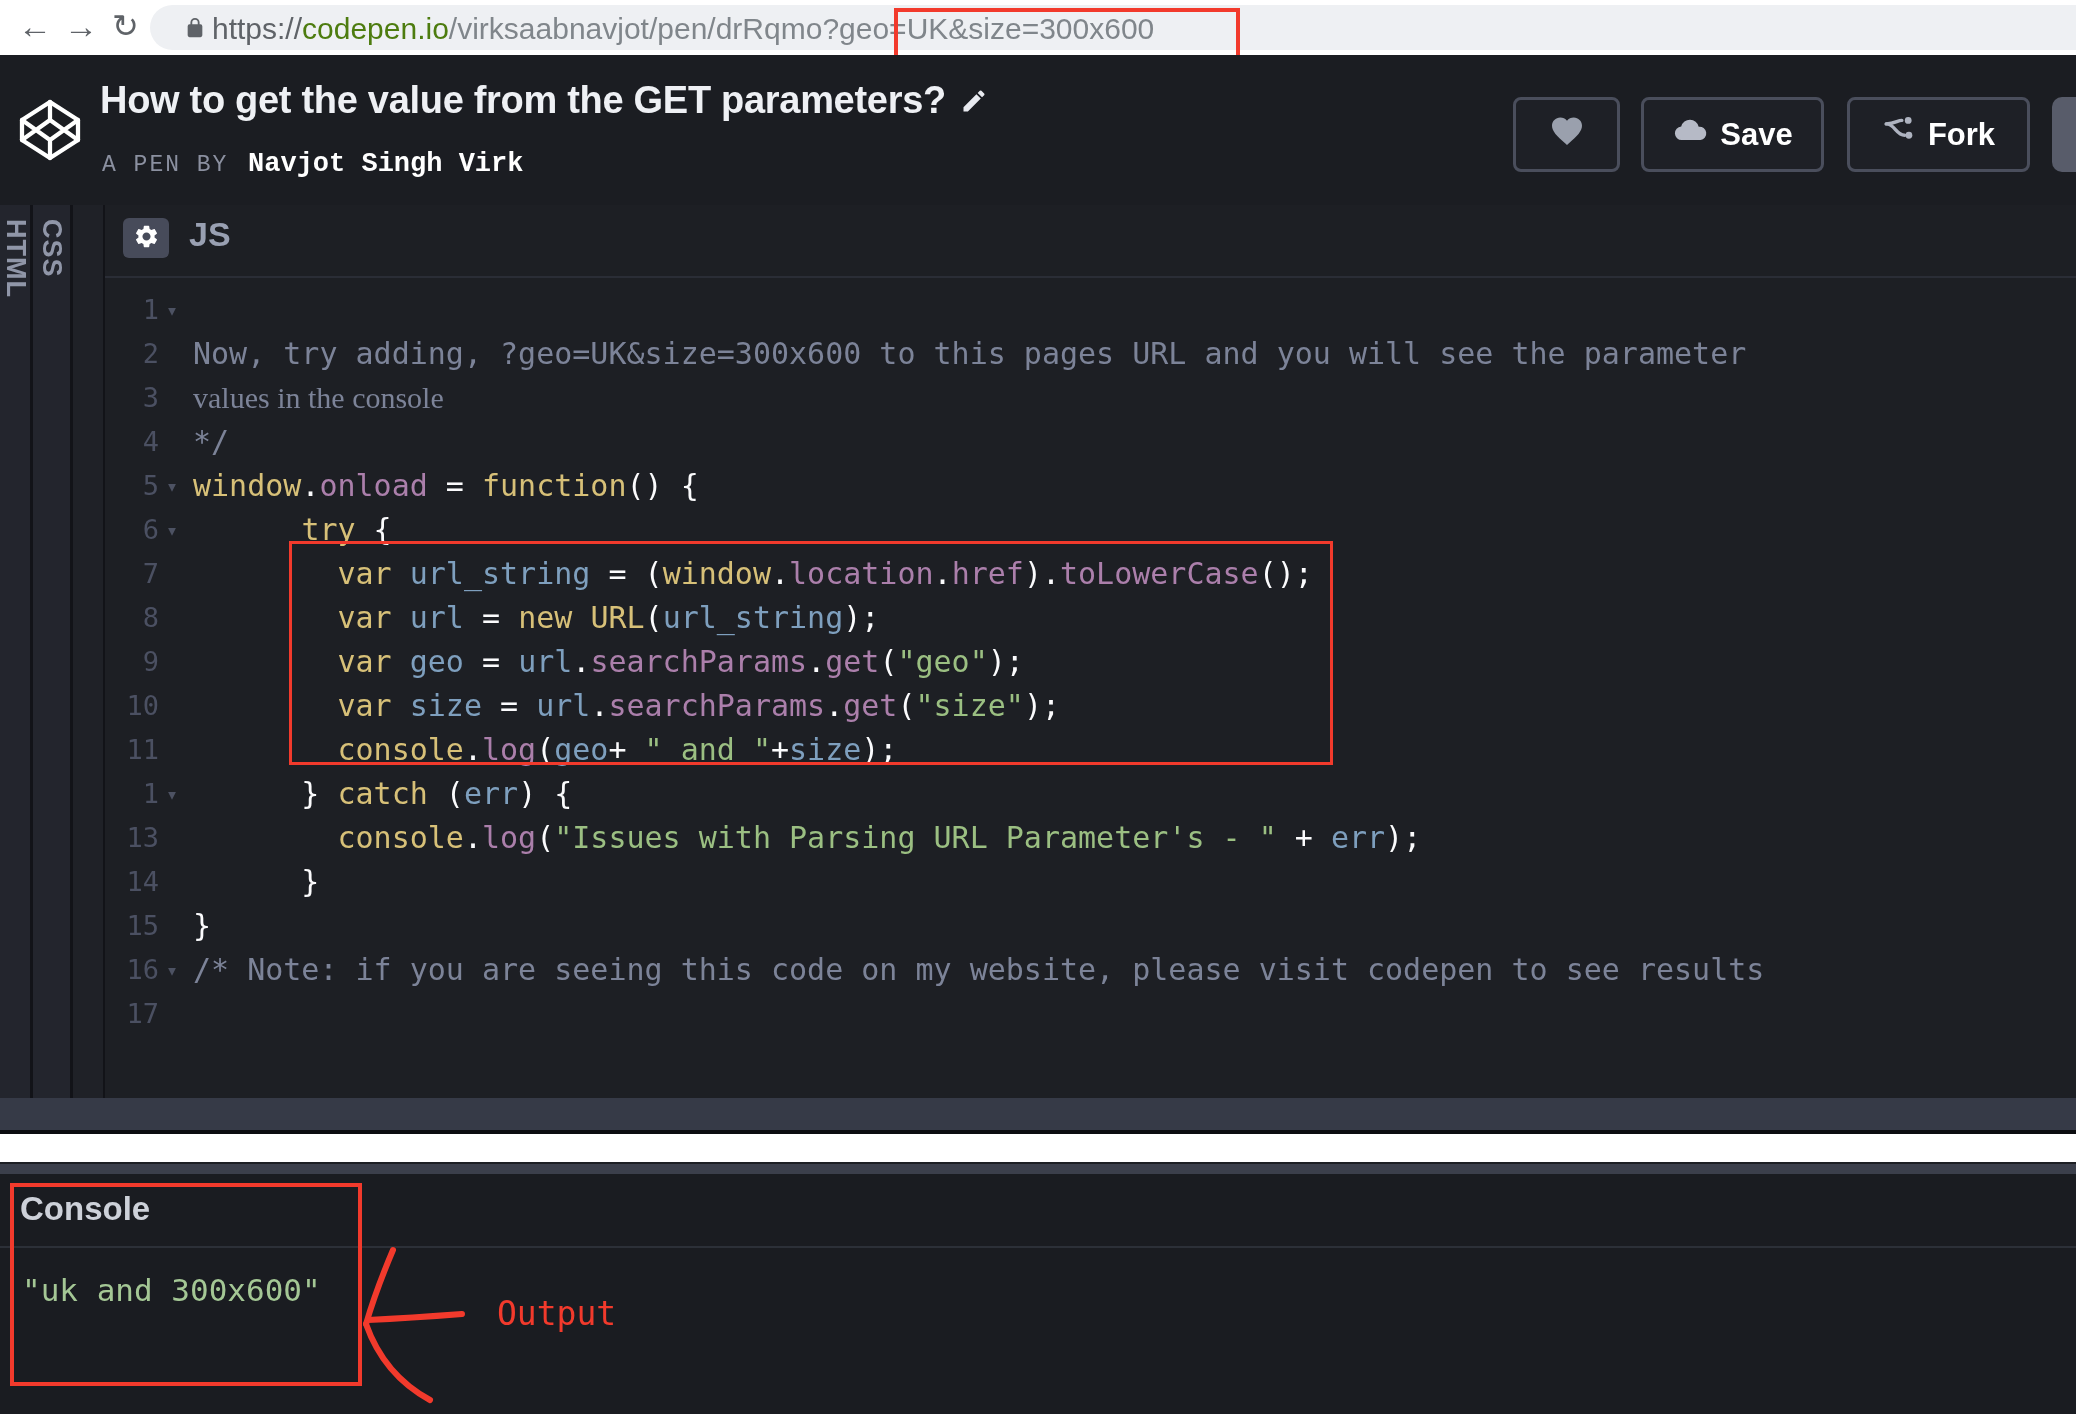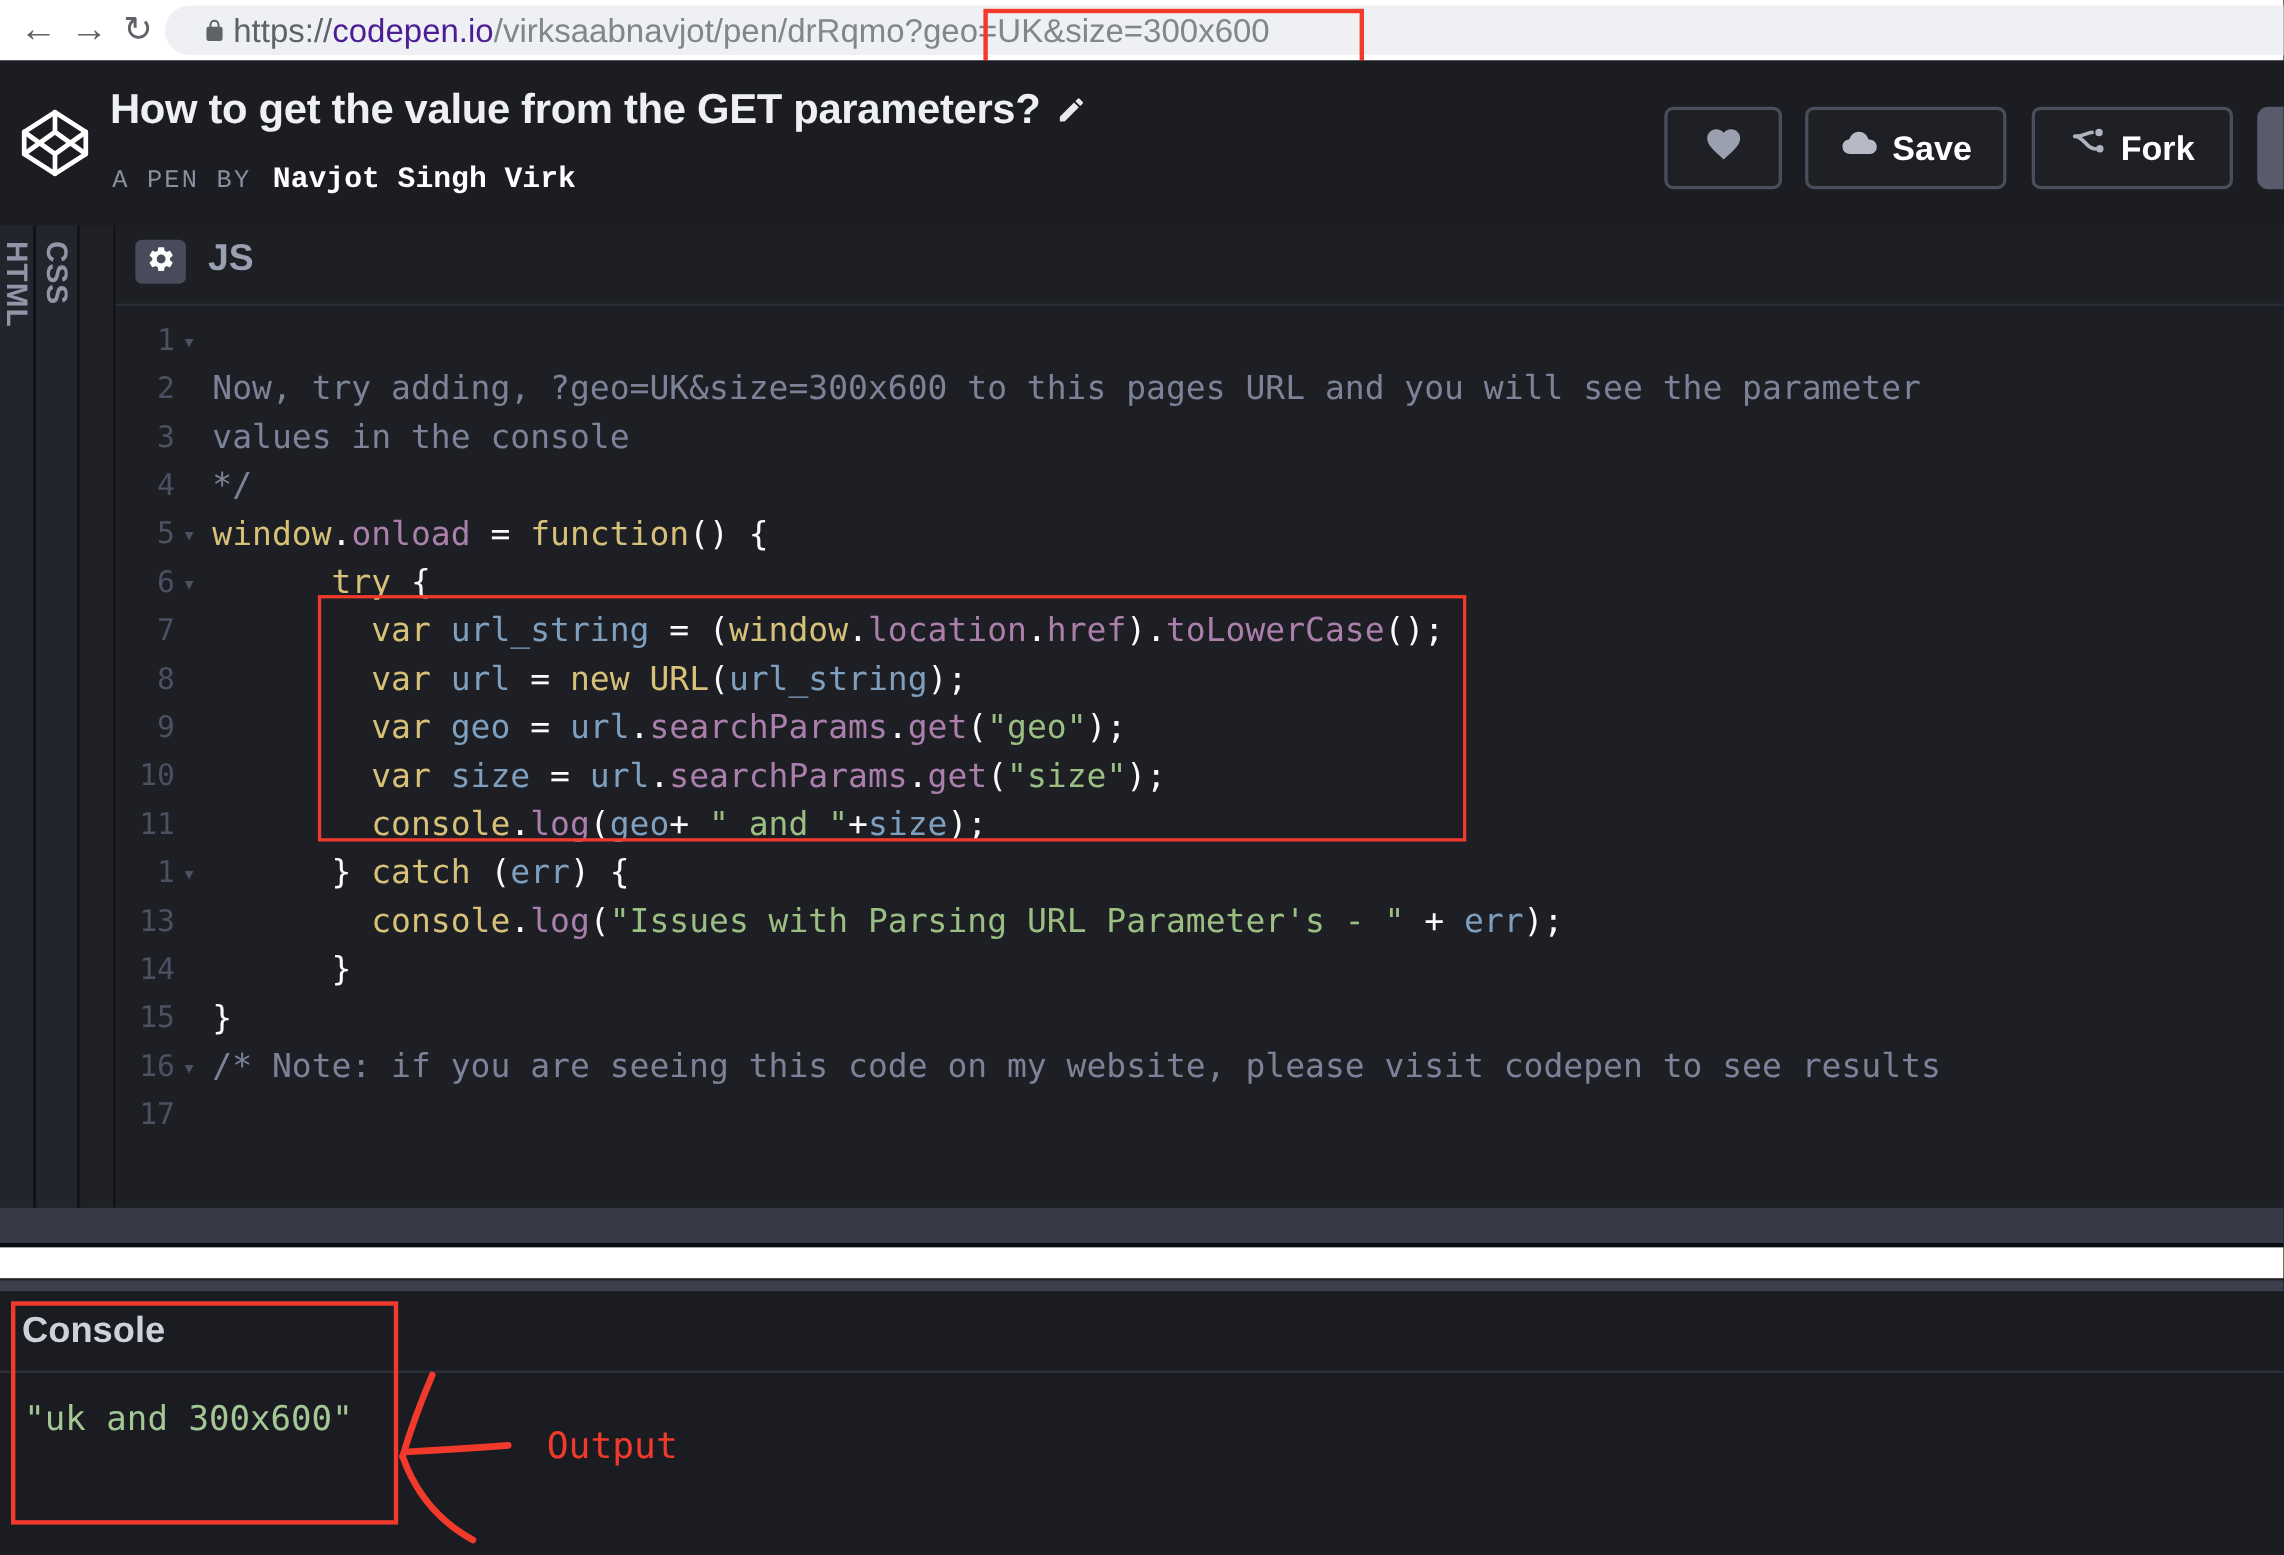--- a/index.html
+++ b/index.html
@@ -7,21 +7,21 @@
   body { position:relative; overflow:hidden; background:#1d1f24; font-family:"Liberation Sans",sans-serif; }
   .abs { position:absolute; }
 
   
   #chrome { left:0; top:0; width:2076px; height:55px; background:#ffffff; }
   .nav-glyph { position:absolute; font-size:34px; color:#5f6368; top:6px; line-height:40px; }
   #omnibox { position:absolute; left:150px; top:5px; right:-40px; height:45px; background:#eef0f3; border-radius:24px; }
   #lock-icon { position:absolute; left:34px; top:10px; }
   #url-text { position:absolute; left:62px; top:7px; font-size:30px; white-space:nowrap; }
   .url-scheme { color:#5f6368; }
-  .url-host { color:#4c1d95; }
+  .url-host { color:#4d7c0f; }
   .url-dim { color:#80868b; }
   #url-redbox { left:894px; top:8px; width:346px; height:52px; border:4px solid var(--red); }
 
   
   #pen-header { left:0; top:55px; width:2076px; height:150px; background:#1b1d22; }
   #logo { left:18px; top:43px; }
   #pen-title { left:100px; top:24px; font-size:38px; color:#eef0f4; font-weight:600; letter-spacing:-0.3px; white-space:nowrap; }
   #pen-title .pencil { display:inline-block; margin-left:14px; vertical-align:-2px; }
   #byline { left:102px; top:94px; white-space:nowrap;font-family:Liberation Mono, monospace; }
   #byline .prefix { font-size:23px; color:#8b90a0; letter-spacing:2px; }
@@ -145,21 +145,21 @@
       <span><svg viewBox="0 0 24 24" width="27" height="27">
             <path fill="#ffffff" d="M19.14 12.94c.04-.3.06-.61.06-.94s-.02-.64-.07-.94l2.03-1.58c.18-.14.23-.41.12-.61l-1.92-3.32c-.12-.22-.37-.29-.59-.22l-2.39.96c-.5-.38-1.03-.7-1.62-.94l-.36-2.54c-.04-.24-.24-.41-.48-.41h-3.84c-.24 0-.43.17-.47.41l-.36 2.54c-.59.24-1.13.57-1.62.94l-2.39-.96c-.22-.08-.47 0-.59.22L2.74 8.87c-.12.21-.08.47.12.61l2.03 1.58c-.05.3-.09.63-.09.94s.02.64.07.94l-2.03 1.58c-.18.14-.23.41-.12.61l1.92 3.32c.12.22.37.29.59.22l2.39-.96c.5.38 1.03.7 1.62.94l.36 2.54c.05.24.24.41.48.41h3.84c.24 0 .44-.17.47-.41l.36-2.54c.59-.24 1.13-.56 1.62-.94l2.39.96c.22.08.47 0 .59-.22l1.92-3.32c.12-.22.07-.47-.12-.61l-2.01-1.58zM12 15.6c-1.98 0-3.6-1.62-3.6-3.6s1.62-3.6 3.6-3.6 3.6 1.62 3.6 3.6-1.62 3.6-3.6 3.6z"></path>
           </svg></span>
     </div>
     <span id="js-label">JS</span>
   </div>
 
   <div id="code-area">
       <div class="code-line"><span class="ln-num">1</span><span class="ln-fold">▾</span></div>
       <div class="code-line"><span class="ln-num">2</span><span class="ln-fold"></span><span class="ln-code"><span style="color: rgb(124, 131, 152);">Now, try adding, ?geo=UK&amp;size=300x600 to this pages URL and you will see the parameter</span></span></div>
-      <div class="code-line"><span class="ln-num">3</span><span class="ln-fold"></span><span class="ln-code"><span style="color: rgb(124, 131, 152);">values in the console</span></span></div>
+      <div class="code-line"><span class="ln-num">3</span><span class="ln-fold"></span><span class="ln-code"><span style="color: rgb(124, 131, 152); font-family: Liberation Serif, serif;">values in the console</span></span></div>
       <div class="code-line"><span class="ln-num">4</span><span class="ln-fold"></span><span class="ln-code"><span style="color: rgb(124, 131, 152);">*/</span></span></div>
       <div class="code-line"><span class="ln-num">5</span><span class="ln-fold">▾</span><span class="ln-code"><span style="color: rgb(215, 192, 120);">window</span><span style="color: rgb(251, 251, 253);">.</span><span style="color: rgb(171, 127, 171);">onload</span><span style="color: rgb(251, 251, 253);"> = </span><span style="color: rgb(215, 192, 120);">function</span><span style="color: rgb(251, 251, 253);">() {</span></span></div>
       <div class="code-line"><span class="ln-num">6</span><span class="ln-fold">▾</span><span class="ln-code"><span style="color: rgb(251, 251, 253);">      </span><span style="color: rgb(215, 192, 120);">try</span><span style="color: rgb(251, 251, 253);"> {</span></span></div>
       <div class="code-line"><span class="ln-num">7</span><span class="ln-fold"></span><span class="ln-code"><span style="color: rgb(251, 251, 253);">        </span><span style="color: rgb(215, 192, 120);">var</span><span style="color: rgb(251, 251, 253);"> </span><span style="color: rgb(126, 159, 190);">url_string</span><span style="color: rgb(251, 251, 253);"> = (</span><span style="color: rgb(215, 192, 120);">window</span><span style="color: rgb(251, 251, 253);">.</span><span style="color: rgb(171, 127, 171);">location</span><span style="color: rgb(251, 251, 253);">.</span><span style="color: rgb(171, 127, 171);">href</span><span style="color: rgb(251, 251, 253);">).</span><span style="color: rgb(171, 127, 171);">toLowerCase</span><span style="color: rgb(251, 251, 253);">();</span></span></div>
       <div class="code-line"><span class="ln-num">8</span><span class="ln-fold"></span><span class="ln-code"><span style="color: rgb(251, 251, 253);">        </span><span style="color: rgb(215, 192, 120);">var</span><span style="color: rgb(251, 251, 253);"> </span><span style="color: rgb(126, 159, 190);">url</span><span style="color: rgb(251, 251, 253);"> = </span><span style="color: rgb(215, 192, 120);">new</span><span style="color: rgb(251, 251, 253);"> </span><span style="color: rgb(215, 192, 120);">URL</span><span style="color: rgb(251, 251, 253);">(</span><span style="color: rgb(126, 159, 190);">url_string</span><span style="color: rgb(251, 251, 253);">);</span></span></div>
       <div class="code-line"><span class="ln-num">9</span><span class="ln-fold"></span><span class="ln-code"><span style="color: rgb(251, 251, 253);">        </span><span style="color: rgb(215, 192, 120);">var</span><span style="color: rgb(251, 251, 253);"> </span><span style="color: rgb(126, 159, 190);">geo</span><span style="color: rgb(251, 251, 253);"> = </span><span style="color: rgb(126, 159, 190);">url</span><span style="color: rgb(251, 251, 253);">.</span><span style="color: rgb(171, 127, 171);">searchParams</span><span style="color: rgb(251, 251, 253);">.</span><span style="color: rgb(171, 127, 171);">get</span><span style="color: rgb(251, 251, 253);">(</span><span style="color: rgb(155, 191, 130);">"geo"</span><span style="color: rgb(251, 251, 253);">);</span></span></div>
       <div class="code-line"><span class="ln-num">10</span><span class="ln-fold"></span><span class="ln-code"><span style="color: rgb(251, 251, 253);">        </span><span style="color: rgb(215, 192, 120);">var</span><span style="color: rgb(251, 251, 253);"> </span><span style="color: rgb(126, 159, 190);">size</span><span style="color: rgb(251, 251, 253);"> = </span><span style="color: rgb(126, 159, 190);">url</span><span style="color: rgb(251, 251, 253);">.</span><span style="color: rgb(171, 127, 171);">searchParams</span><span style="color: rgb(251, 251, 253);">.</span><span style="color: rgb(171, 127, 171);">get</span><span style="color: rgb(251, 251, 253);">(</span><span style="color: rgb(155, 191, 130);">"size"</span><span style="color: rgb(251, 251, 253);">);</span></span></div>
       <div class="code-line"><span class="ln-num">11</span><span class="ln-fold"></span><span class="ln-code"><span style="color: rgb(251, 251, 253);">        </span><span style="color: rgb(215, 192, 120);">console</span><span style="color: rgb(251, 251, 253);">.</span><span style="color: rgb(171, 127, 171);">log</span><span style="color: rgb(251, 251, 253);">(</span><span style="color: rgb(126, 159, 190);">geo</span><span style="color: rgb(251, 251, 253);">+ </span><span style="color: rgb(155, 191, 130);">" and "</span><span style="color: rgb(251, 251, 253);">+</span><span style="color: rgb(126, 159, 190);">size</span><span style="color: rgb(251, 251, 253);">);</span></span></div>
       <div class="code-line"><span class="ln-num">1</span><span class="ln-fold">▾</span><span class="ln-code"><span style="color: rgb(251, 251, 253);">      } </span><span style="color: rgb(215, 192, 120);">catch</span><span style="color: rgb(251, 251, 253);"> (</span><span style="color: rgb(126, 159, 190);">err</span><span style="color: rgb(251, 251, 253);">) {</span></span></div>
       <div class="code-line"><span class="ln-num">13</span><span class="ln-fold"></span><span class="ln-code"><span style="color: rgb(251, 251, 253);">        </span><span style="color: rgb(215, 192, 120);">console</span><span style="color: rgb(251, 251, 253);">.</span><span style="color: rgb(171, 127, 171);">log</span><span style="color: rgb(251, 251, 253);">(</span><span style="color: rgb(155, 191, 130);">"Issues with Parsing URL Parameter's - "</span><span style="color: rgb(251, 251, 253);"> + </span><span style="color: rgb(126, 159, 190);">err</span><span style="color: rgb(251, 251, 253);">);</span></span></div>

